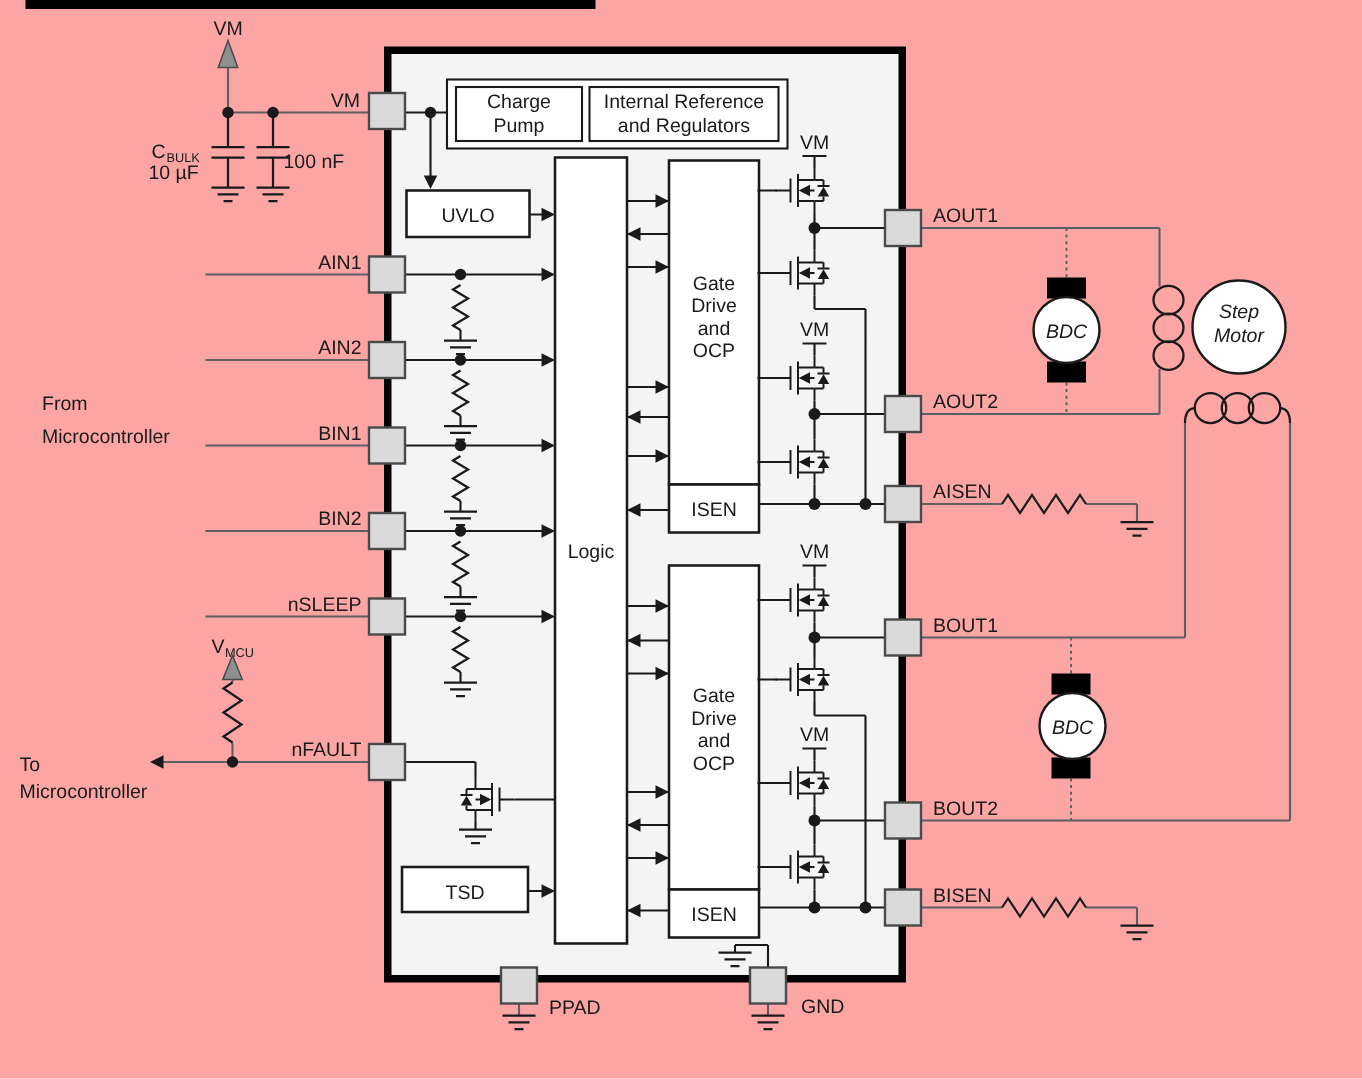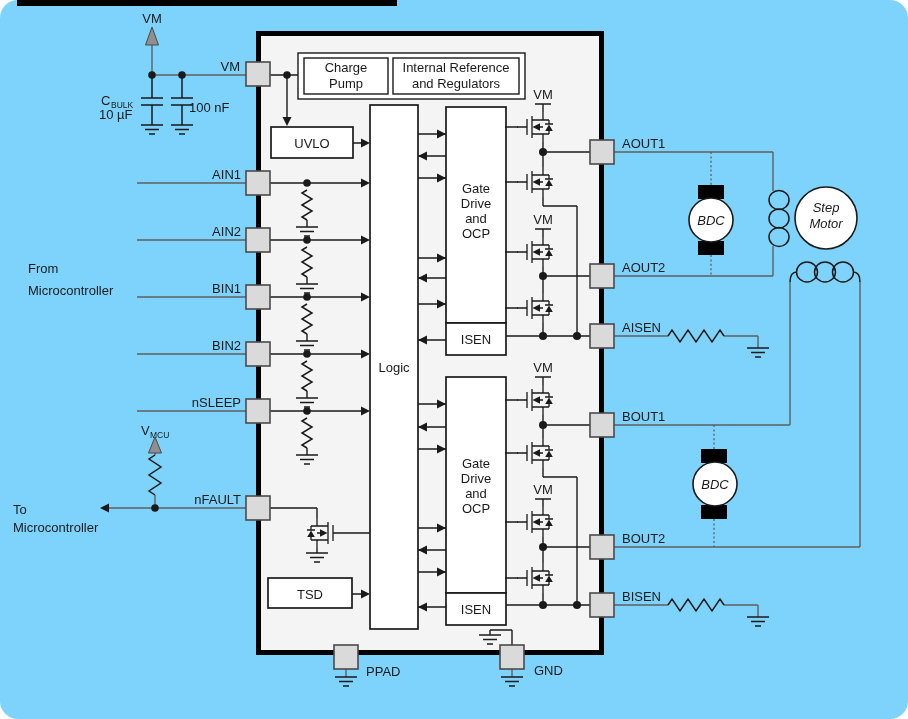--- a/index.html
+++ b/index.html
@@ -1,21 +1,21 @@
 <!DOCTYPE html>
 <html style="--ink: #1a1a1a; --wire: #5f5f5f; --icfill: #f4f4f4; --pinfill: #dadada; --grayarrow: #8f8f8f;"><head>
 <meta charset="utf-8">
 <style>
   html,body{margin:0;padding:0;background:#ffffff;}
   :root{
     --ink:#1a1a1a; --wire:#5f5f5f; --icfill:#f4f4f4; --pinfill:#dadada;
     --pinedge:#4a4a4a; --grayarrow:#8f8f8f;
   }
-  .canvas{position:relative;width:908px;height:719px;background:#7dd3fc;overflow:hidden;
-          font-family:"Liberation Sans", sans-serif;border-radius:18px;}
+  .canvas{position:relative;width:908px;height:719px;background:#fca5a5;overflow:hidden;
+          font-family:"Liberation Sans", sans-serif;}
   .ic{fill:var(--icfill);stroke:#000;stroke-width:5;}
   .pin{fill:var(--pinfill);stroke:var(--pinedge);stroke-width:1.6;}
   .box{fill:#fff;stroke:var(--ink);stroke-width:1.7;}
   .box-thin{fill:#fff;stroke:var(--ink);stroke-width:1.4;}
   .w-int{stroke:var(--ink);stroke-width:1.4;fill:none;}
   .w-ext{stroke:var(--wire);stroke-width:1.4;fill:none;}
   .w-dot{stroke:var(--wire);stroke-width:1.3;fill:none;stroke-dasharray:2 2.4;}
   .comp{stroke:var(--ink);stroke-width:1.5;fill:none;}
   .fwire{stroke:var(--ink);stroke-width:1.3;fill:none;}
   .farr{fill:var(--ink);stroke:none;}

